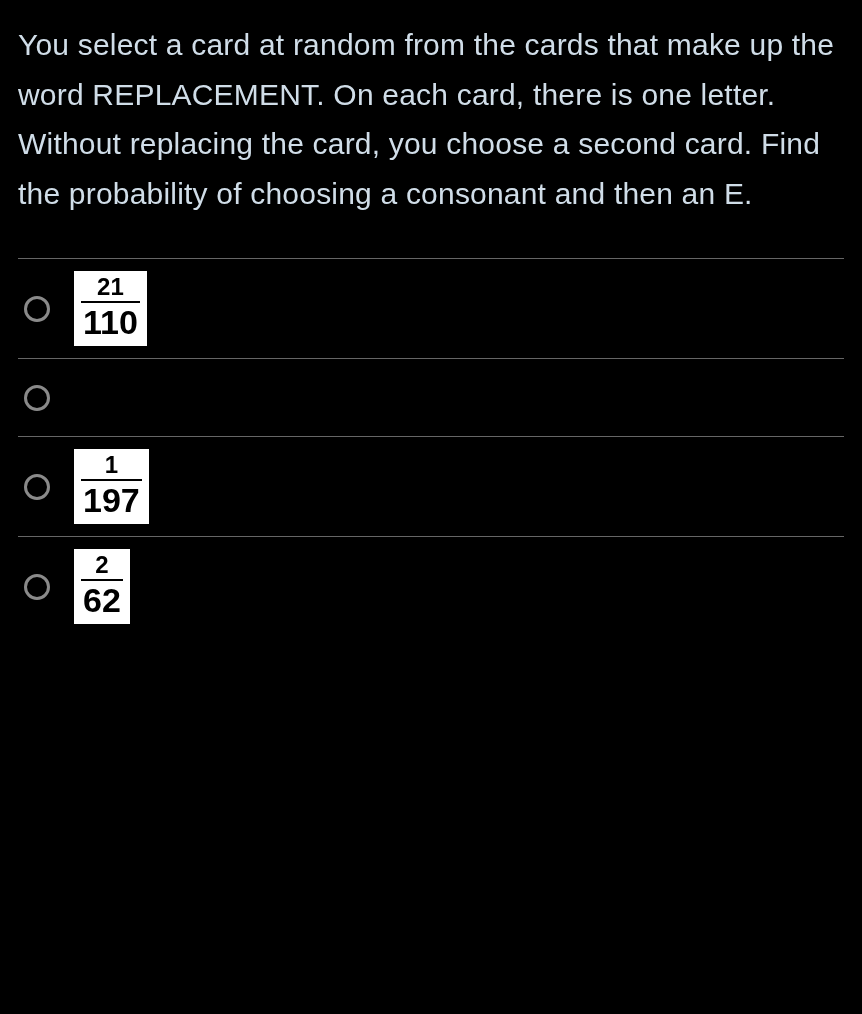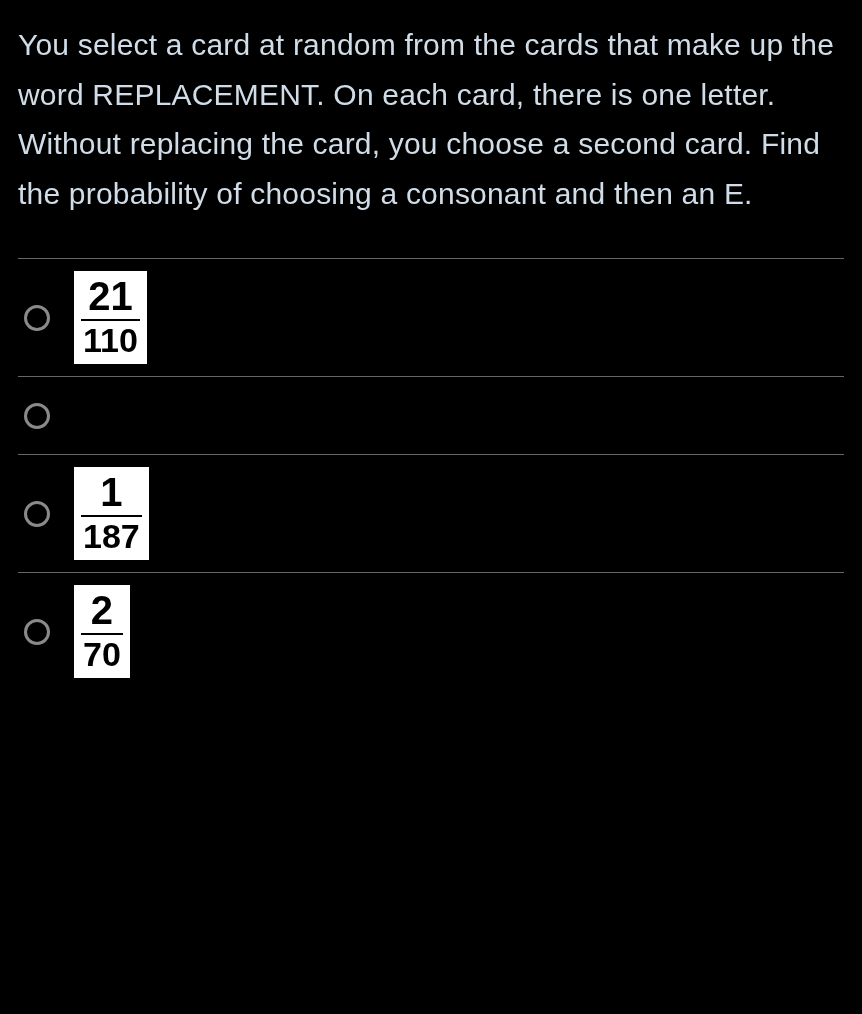--- a/index.html
+++ b/index.html
@@ -49,21 +49,21 @@
     background: #ffffff;
     color: #000000;
     display: inline-flex;
     flex-direction: column;
     align-items: center;
     padding: 2px 7px 4px 7px;
     font-family: Arial, sans-serif;
     font-weight: 700;
   }
   .fraction .num {
-    font-size: 40px;
+    font-size: 24px;
     line-height: 1.15;
     padding: 0 2px;
   }
   .fraction .den {
     font-size: 34px;
     line-height: 1.15;
     border-top: 2.5px solid #000;
     padding: 0 2px;
   }
   .empty-option {
@@ -86,25 +86,25 @@
   </div>
 
   <div class="option-row empty-option">
     <div class="radio"></div>
   </div>
 
   <div class="option-row">
     <div class="radio"></div>
     <div class="fraction">
       <span class="num">1</span>
-      <span class="den">187</span>
+      <span class="den">197</span>
     </div>
   </div>
 
   <div class="option-row" style="border-bottom:none;">
     <div class="radio"></div>
     <div class="fraction">
       <span class="num">2</span>
-      <span class="den">70</span>
+      <span class="den">62</span>
     </div>
   </div>
 
 </div>
 
 </body></html>

